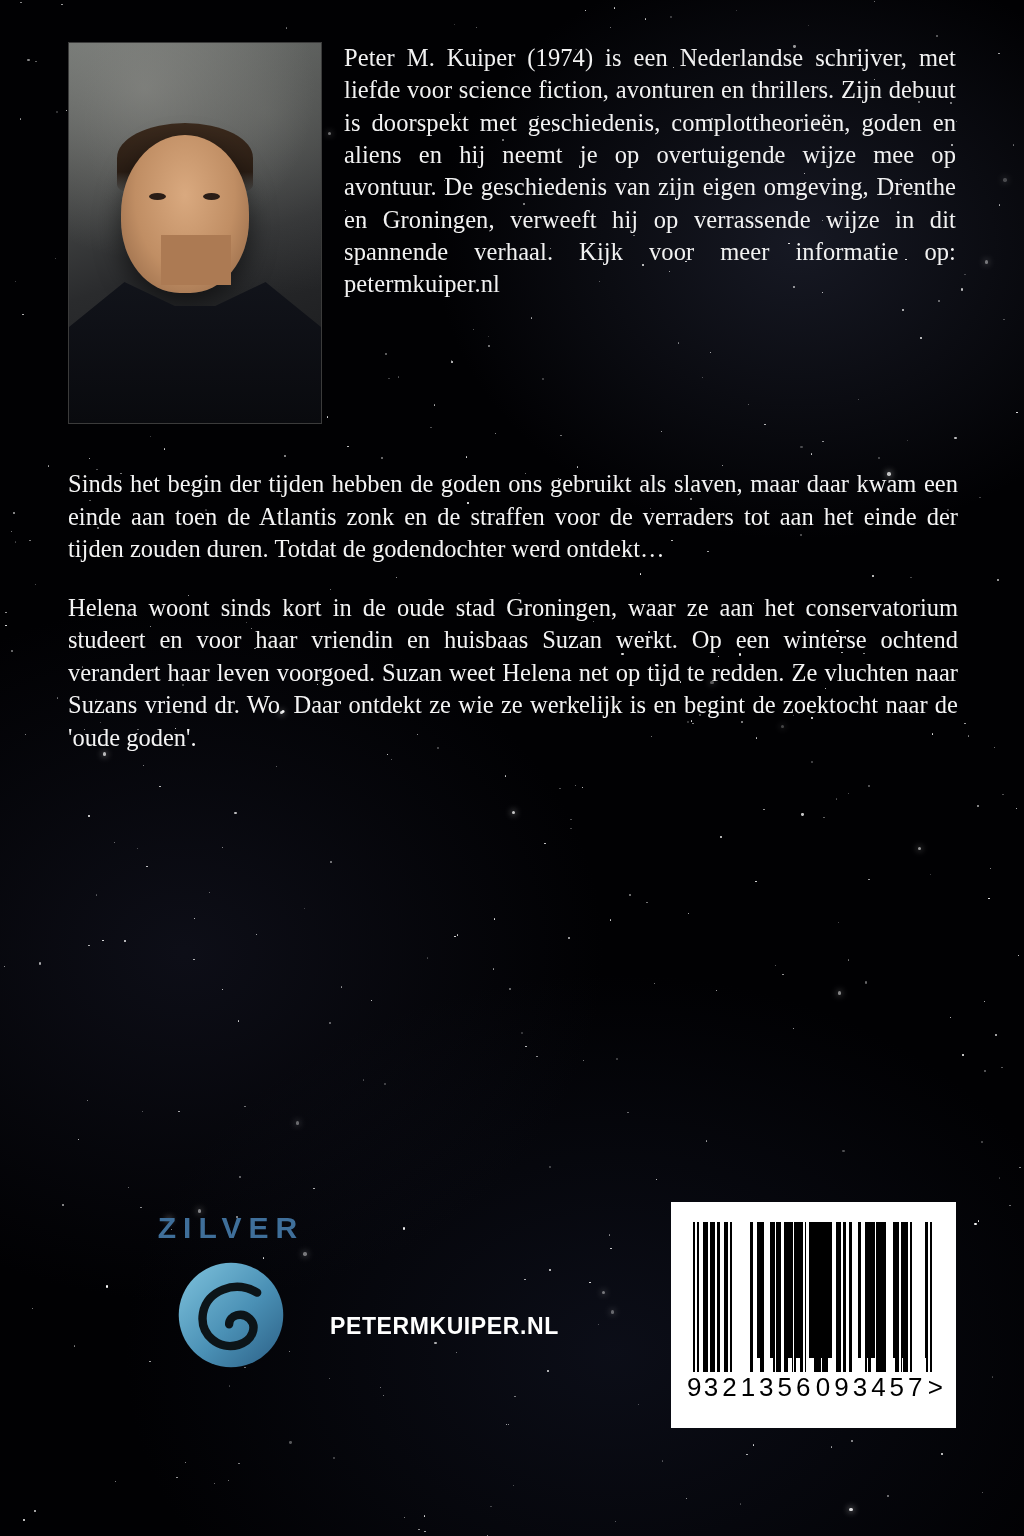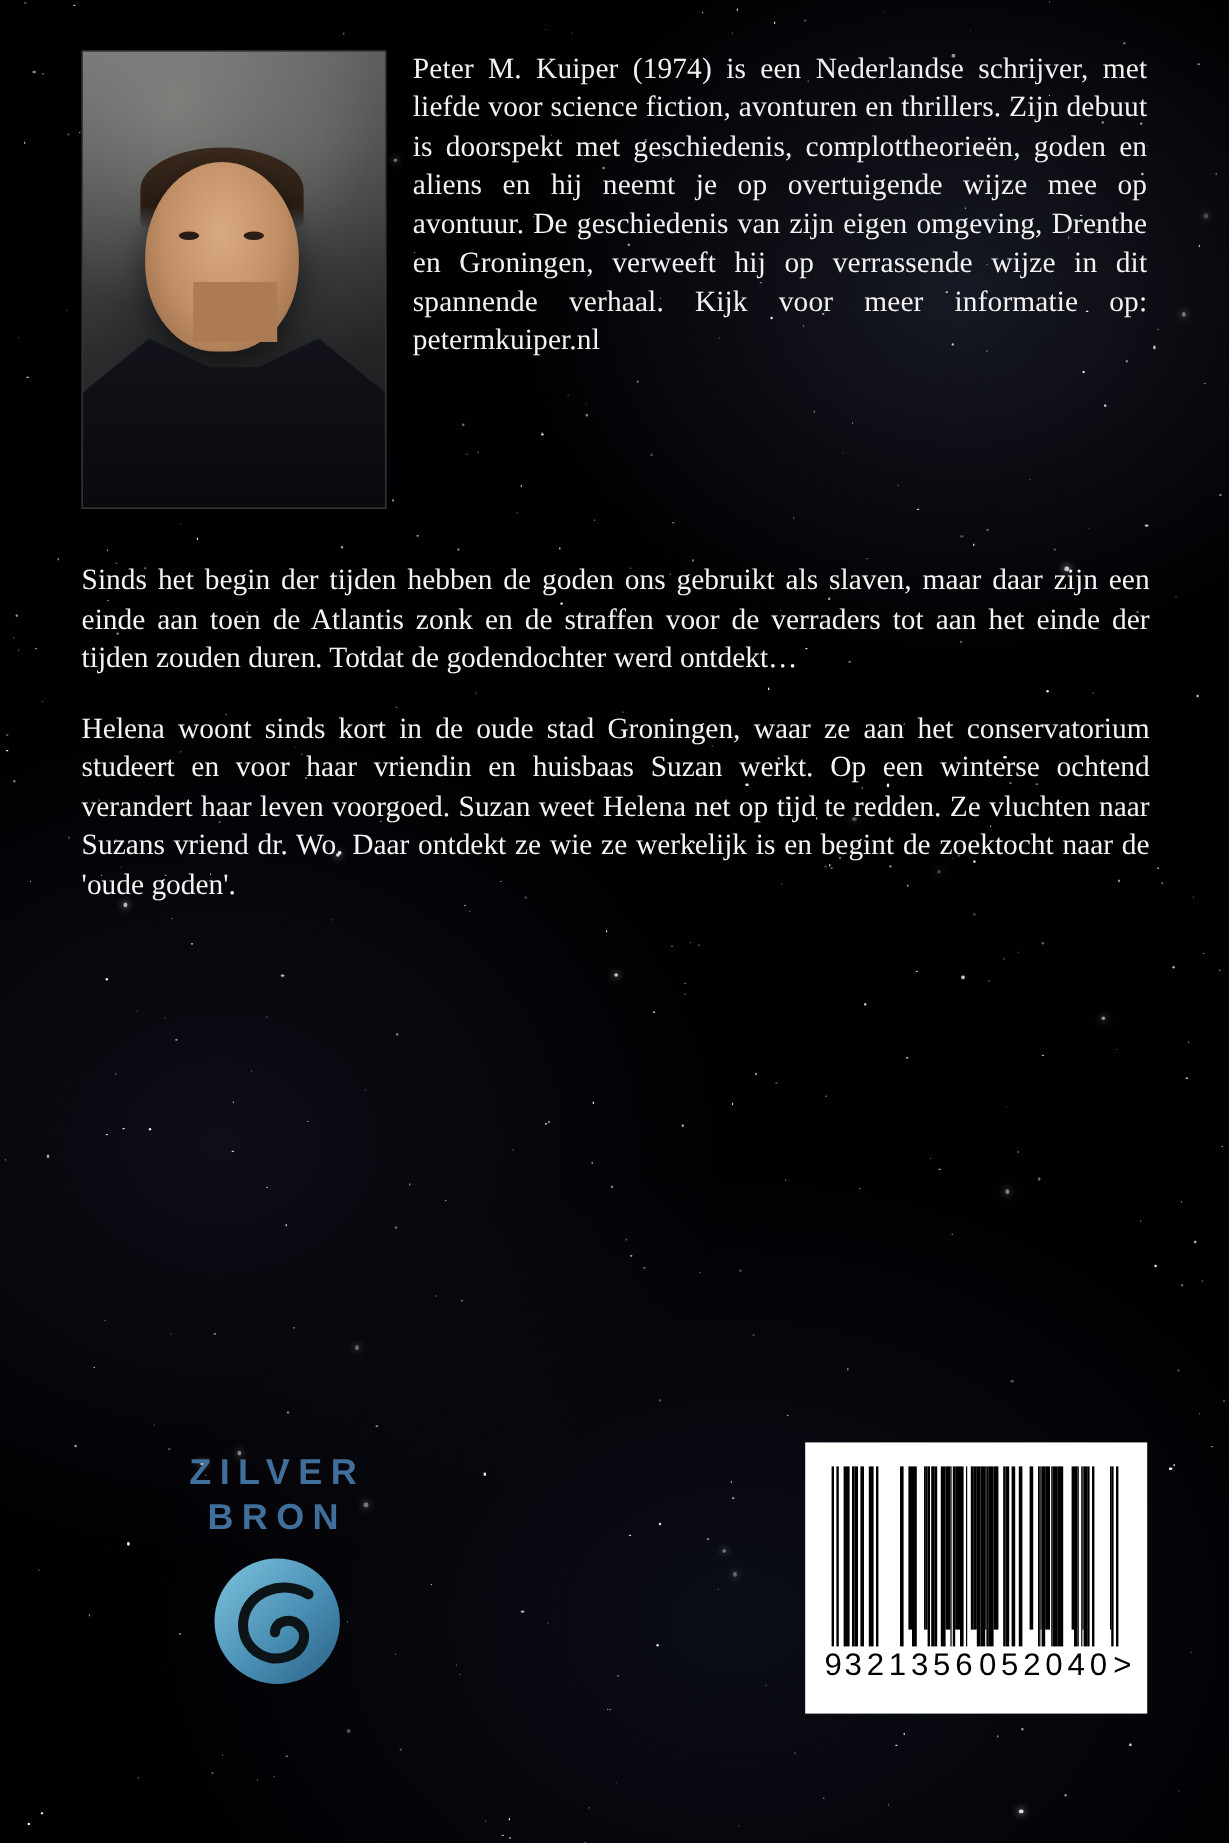--- a/index.html
+++ b/index.html
@@ -649,47 +649,47 @@
       <div class="ph-eye-l"></div>
       <div class="ph-eye-r"></div>
       <div class="ph-mouth"></div>
       <div class="ph-neck"></div>
       <div class="ph-shirt"></div>
     </div>
     <div class="author-text">Peter M. Kuiper (1974) is een Nederlandse schrijver, met liefde voor science fiction, avonturen en thrillers. Zijn debuut is doorspekt met geschiedenis, complottheorieën, goden en aliens en hij neemt je op overtuigende wijze mee op avontuur. De geschiedenis van zijn eigen omgeving, Drenthe en Groningen, verweeft hij op verrassende wijze in dit spannende verhaal. Kijk voor meer informatie op: petermkuiper.nl</div>
   </div>
 
   <div class="blurb">
-    <p>Sinds het begin der tijden hebben de goden ons gebruikt als slaven, maar daar zijn een einde aan toen de Atlantis zonk en de straffen voor de verraders tot aan het einde der tijden zouden duren. Totdat de godendochter werd ontdekt…</p>
+    <p>Sinds het begin der tijden hebben de goden ons gebruikt als slaven, maar daar kwam een einde aan toen de Atlantis zonk en de straffen voor de verraders tot aan het einde der tijden zouden duren. Totdat de godendochter werd ontdekt…</p>
     <p>Helena woont sinds kort in de oude stad Groningen, waar ze aan het conservatorium studeert en voor haar vriendin en huisbaas Suzan werkt. Op een winterse ochtend verandert haar leven voorgoed. Suzan weet Helena net op tijd te redden. Ze vluchten naar Suzans vriend dr. Wo. Daar ontdekt ze wie ze werkelijk is en begint de zoektocht naar de 'oude goden'.</p>
   </div>
 
   <div class="footer">
 
     <div class="publisher">
       <div class="pub-name">
         <div class="l1">ZILVER</div>
-        <div class="l2">BRON</div>
       </div>
       <svg class="pub-logo" viewBox="0 0 120 120">
         <defs>
           <linearGradient id="lg" x1="0" y1="0" x2="1" y2="1">
             <stop offset="0%" stop-color="#7fc3dd"></stop>
             <stop offset="55%" stop-color="#4a90b5"></stop>
             <stop offset="100%" stop-color="#2b5f85"></stop>
           </linearGradient>
         </defs>
         <circle cx="60" cy="60" r="56" fill="url(#lg)"></circle>
         <path d="M60 14 A46 46 0 1 0 106 60 L84 60 A24 24 0 1 1 60 36 Z" fill="#0a0a0a" opacity="0.0"></path>
         <path d="M88 36 C64 22 34 34 30 58 C26 82 48 98 68 92 C84 87 88 72 80 64 C72 56 58 60 58 70" fill="none" stroke="#0c1418" stroke-width="9" stroke-linecap="round"></path>
         <path d="M60 96 C40 96 26 82 26 62" fill="none" stroke="#0c1418" stroke-width="0"></path>
       </svg>
     </div>
 
     <div class="links">
+      <div>PETERMKUIPER.NL</div>
     </div>
 
     <div class="barcode-box">
       <div class="bars" id="bars">
           <div class="bar" style="width: 2px;"></div>
           <div class="gap" style="width: 2px;"></div>
           <div class="bar" style="width: 2px;"></div>
           <div class="gap" style="width: 4px;"></div>
           <div class="bar" style="width: 2px;"></div>
           <div class="bar" style="width: 3px;"></div>
@@ -785,19 +785,19 @@
           <div class="gap" style="width: 4px;"></div>
           <div class="gap" style="width: 3px;"></div>
           <div class="bar short" style="width: 1px;"></div>
           <div class="bar" style="width: 2px;"></div>
           <div class="gap" style="width: 2px;"></div>
           <div class="bar" style="width: 2px;"></div>
         </div>
       <div class="barcode-digits">
         <span class="bc-left">9</span>
         <span class="bc-mid">321356</span>
-        <span class="bc-mid">052040</span>
+        <span class="bc-mid">093457</span>
         <span class="bc-right">&gt;</span>
       </div>
     </div>
 
   </div>
 </div>
 
 </body></html>

